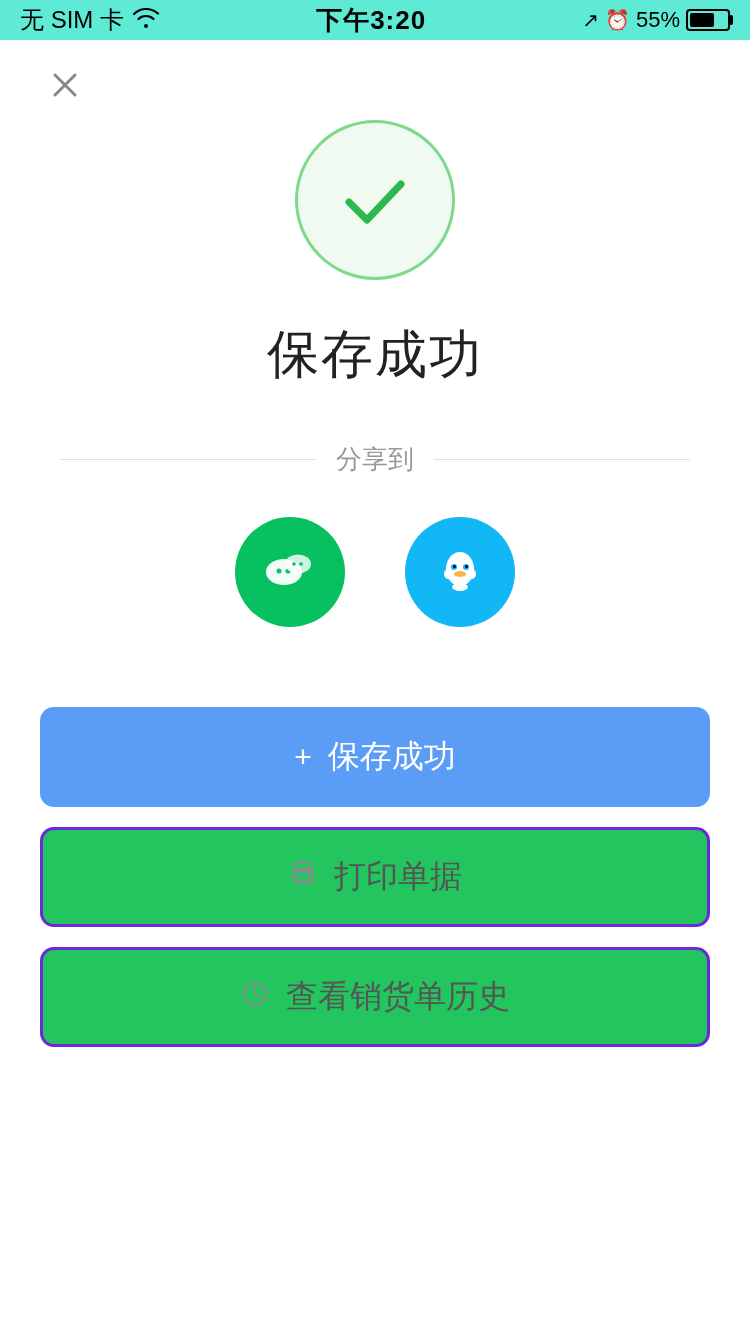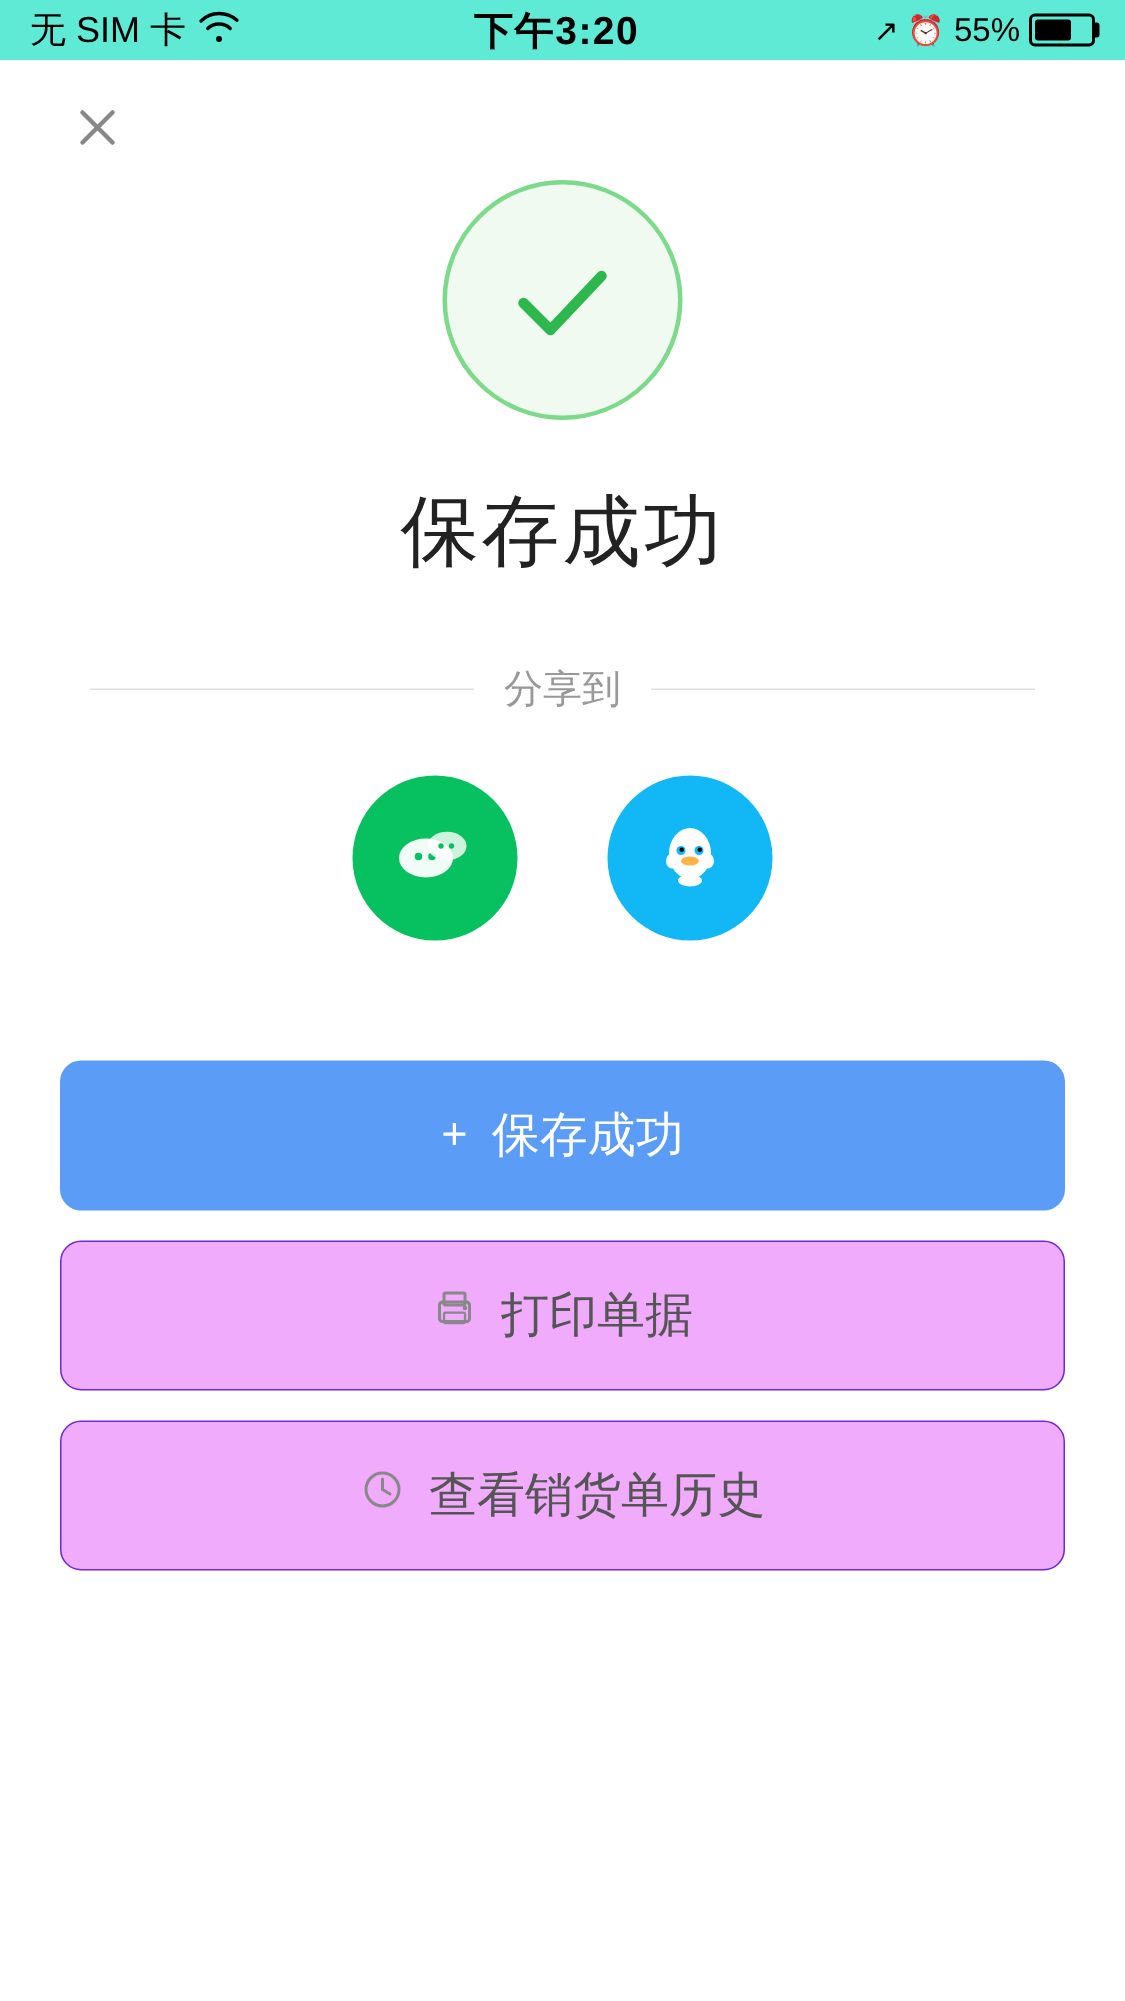--- a/index.html
+++ b/index.html
@@ -208,23 +208,23 @@
       border: none;
       outline: none;
     }
 
     .action-btn-primary {
       background: #5b9cf6;
       color: #fff;
     }
 
     .action-btn-secondary {
-      background: #f0abfc;
+      background: #22c55e;
       color: #555;
-      border: 1px solid #6d28d9;
+      border: 3px solid #6d28d9;
     }
 
     .action-icon {
       font-size: 30px;
       color: inherit;
     }
 
     .action-icon-gray {
       color: #888;
     }

